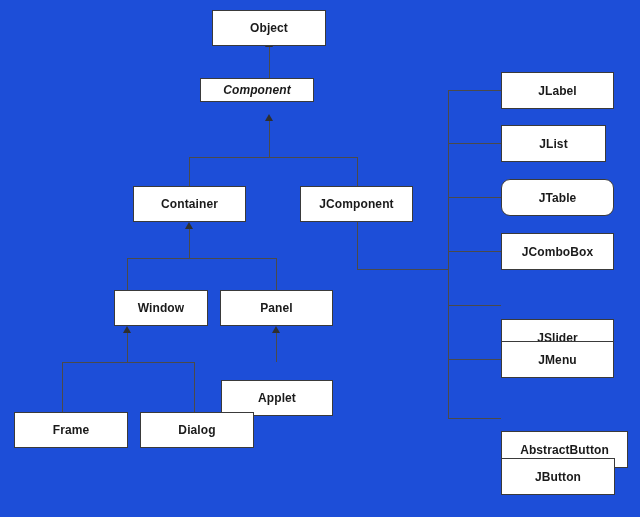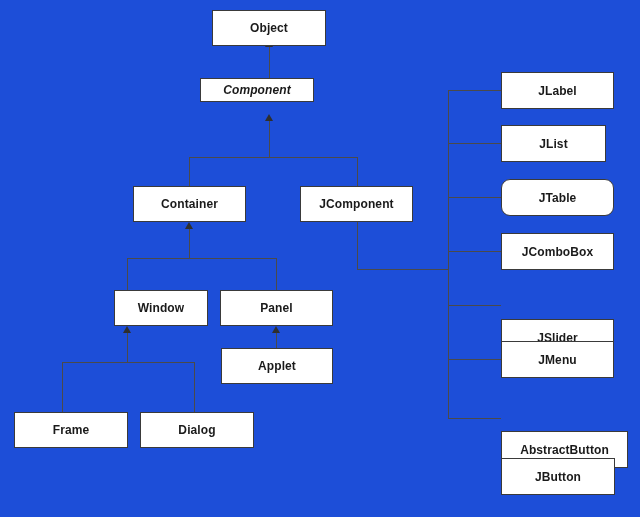--- a/index.html
+++ b/index.html
@@ -107,21 +107,21 @@
   </div>
   <div class="node" style="left:300px; top:186px; width:113px; height:36px;">
     <span class="node-label">JComponent</span>
   </div>
   <div class="node" style="left:70px; top:290px; width:94px; height:36px;margin-left:44px;">
     <span class="node-label">Window</span>
   </div>
   <div class="node" style="left:220px; top:290px; width:113px; height:36px;">
     <span class="node-label">Panel</span>
   </div>
-  <div class="node" style="left:221px; top:348px; width:112px; height:36px;">
+  <div class="node" style="left:221px; top:380px; width:112px; height:36px;">
     <span class="node-label">Applet</span>
   </div>
   <div class="node" style="left:14px; top:412px; width:114px; height:36px;">
     <span class="node-label">Frame</span>
   </div>
   <div class="node" style="left:140px; top:412px; width:114px; height:36px;">
     <span class="node-label">Dialog</span>
   </div>
   <div class="node" style="left:501px; top:72px; width:113px; height:37px;">
     <span class="node-label">JLabel</span>

